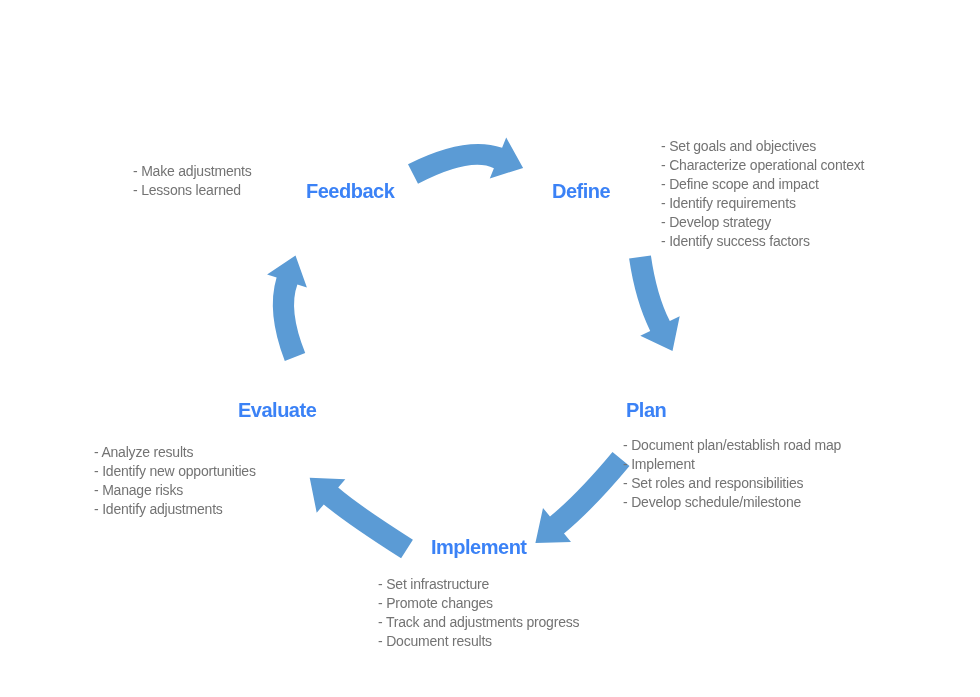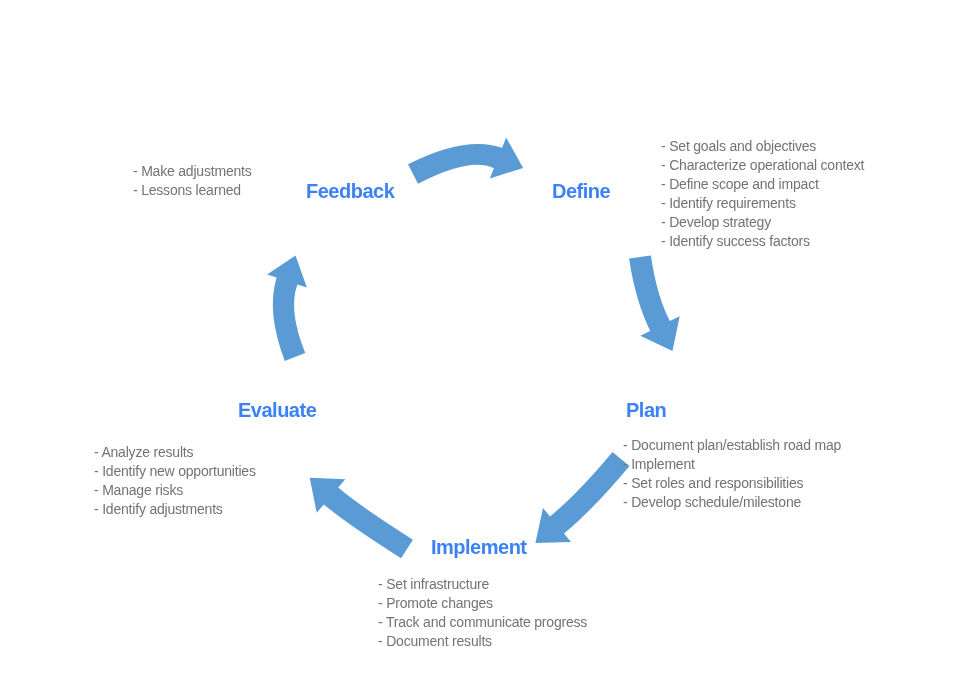--- a/index.html
+++ b/index.html
@@ -81,21 +81,21 @@
     <li>- Document plan/establish road map</li>
     <li>- Implement</li>
     <li>- Set roles and responsibilities</li>
     <li>- Develop schedule/milestone</li>
   </ul>
 
   <div id="implement-title" class="stage-title">Implement</div>
   <ul id="implement-bullets" class="stage-bullets">
     <li>- Set infrastructure</li>
     <li>- Promote changes</li>
-    <li>- Track and communicate progress</li>
+    <li>- Track and adjustments progress</li>
     <li>- Document results</li>
   </ul>
 
   <div id="evaluate-title" class="stage-title">Evaluate</div>
   <ul id="evaluate-bullets" class="stage-bullets">
     <li>- Analyze results</li>
     <li>- Identify new opportunities</li>
     <li>- Manage risks</li>
     <li>- Identify adjustments</li>
   </ul>

